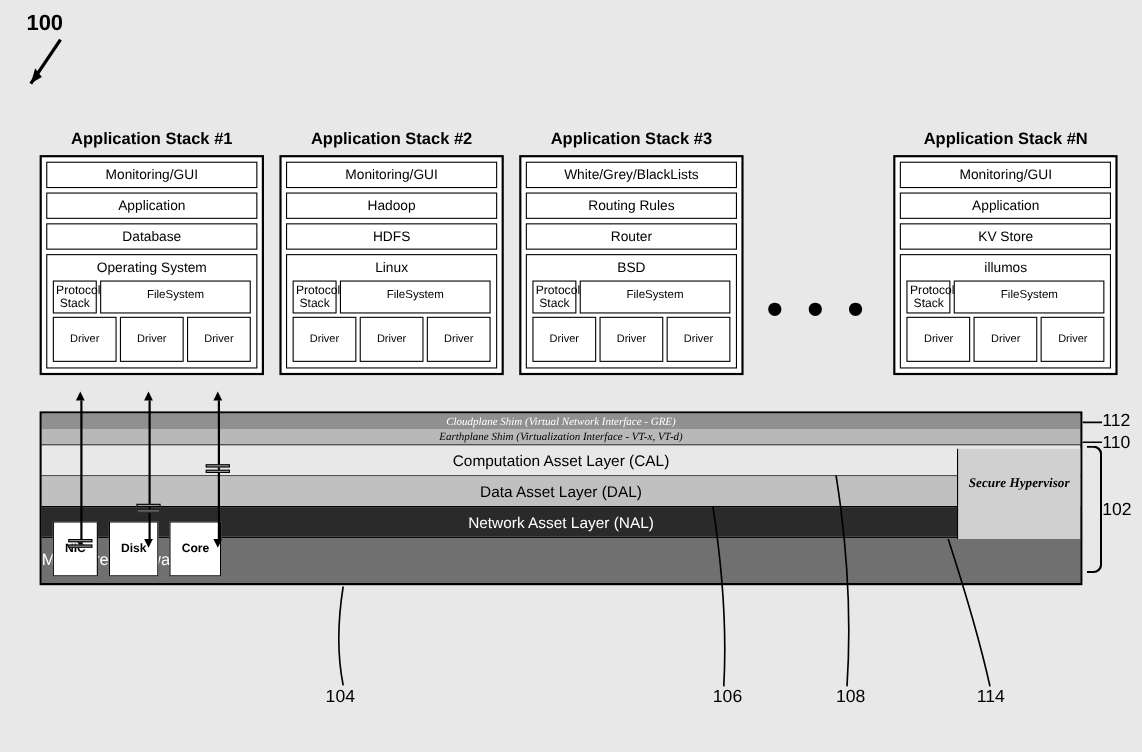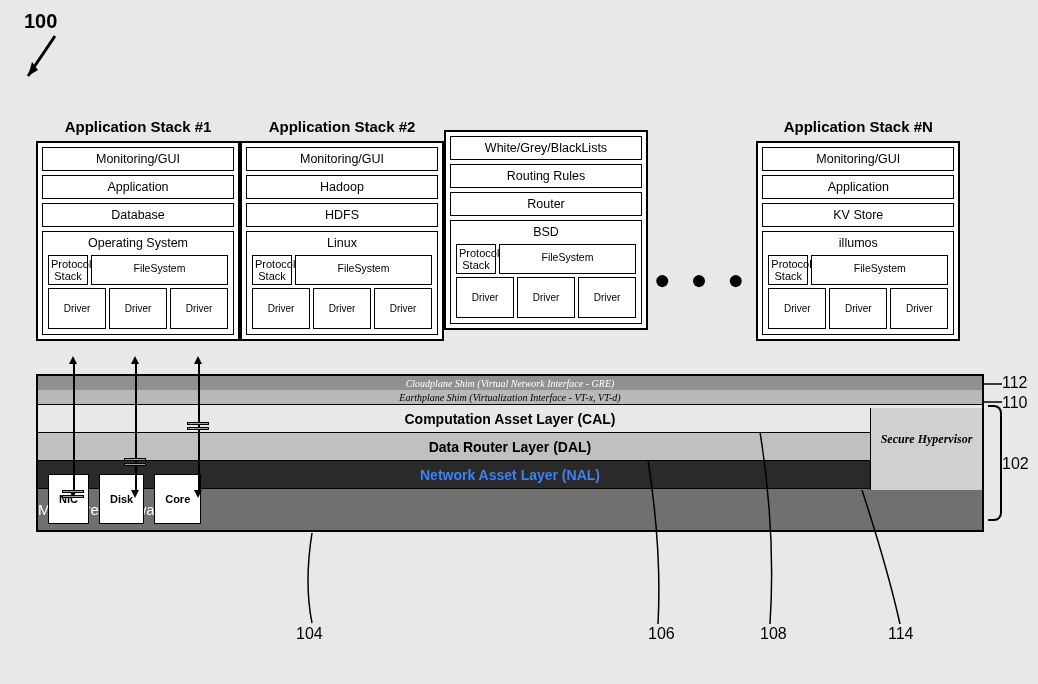--- a/index.html
+++ b/index.html
@@ -1,40 +1,40 @@
 <!DOCTYPE html>
 <html><head>
 <meta charset="utf-8">
 <style>
 *{margin:0;padding:0;box-sizing:border-box}
 body{background:#e8e8e8;font-family:Arial,Helvetting,sans-serif;width:1038px;height:684px;position:relative;overflow:hidden}
 .figure-label{position:absolute;font-size:20px;font-weight:bold}
 .arrow-pointer{position:absolute;width:60px;height:60px}
-.stacks-row{position:absolute;top:118px;left:36px;display:flex;align-items:center}
+.stacks-row{position:absolute;top:118px;left:36px;display:flex;gap:14px;align-items:flex-start}
 .stack{width:204px}
 .stack-title{font-weight:bold;font-size:15px;text-align:center;margin-bottom:6px}
 .stack-box{border:2px solid #000;background:#fff}
 .stack-layer{border:1px solid #000;margin:4px;text-align:center;font-size:12.5px;padding:4px 2px;background:#fff}
 .os-box{border:1px solid #000;margin:4px;padding:2px;background:#fff}
 .os-title{text-align:center;font-size:12.5px;padding:2px}
 .proto-fs{display:flex;gap:3px;margin:3px}
 .proto{border:1px solid #000000;width:40px;font-size:11px;text-align:center;padding:2px;line-height:1.1}
 .fs{border:1px solid #000;flex:1;font-size:10.5px;text-align:center;padding:6px 10px}
 .drivers{display:flex;gap:3px;margin:3px}
 .driver{border:1px solid #000;flex:1;font-size:10px;text-align:center;padding:14px}
 .ellipsis{font-size:28px;font-weight:bold;align-self:center;letter-spacing:6px;padding:0 6px;margin-top:100px}
 .layers{position:absolute;top:374px;left:36px;width:948px;border:2px solid #000}
 .shim{height:14px;font-size:10px;font-style:italic;text-align:center;line-height:15px;font-family:'Times New Roman',serif}
 .shim1{background:#909090;color:#fff}
 .shim2{background:#b8b8b8}
 .row-layer{display:flex;height:28px;border-top:1px solid #000}
-.row-main{flex:1;text-align:center;font-size:14px;font-weight:bold;line-height:28px}
+.row-main{flex:1;text-align:center;font-size:14px;font-weight:normal;line-height:28px}
 .cal{background:#e8e8e8}
 .dal{background:#c0c0c0}
-.nal{background:#2a2a2a;color:#3b82f6}
+.nal{background:#2a2a2a;color:#ffffff}
 .hw{background:#707070;color:#fff;height:42px;line-height:42px;font-size:15px;position:relative}
 .hyper{position:absolute;right:0;top:32px;width:112px;height:82px;background:#d0d0d0;border-left:1px solid #000;text-align:center;font-size:12px;font-style:italic;font-weight:bold;padding-top:24px;font-family:'Times New Roman',serif;line-height:1.3}
 .hw-blocks{position:absolute;left:10px;bottom:6px;display:flex;gap:10px}
 .hw-block{background:#fff;color:#000;border:1px solid #000;font-size:11px;padding:3px 10px;font-weight:bold}
 .ref-label{position:absolute;font-size:16px}
 .double-arrow{position:absolute;width:1px}
 .double-arrow::before,.double-arrow::after{content:'';position:absolute;left:-4px;border-left:4px solid transparent;border-right:4px solid transparent}
 .double-arrow::before{top:0;border-bottom:8px solid #000}
 .double-arrow::after{bottom:0;border-top:8px solid #000}
 .da-line{position:absolute;left:0;top:8px;bottom:8px;width:1.5px;background:#000}
@@ -88,20 +88,21 @@
         <div class="drivers">
           <div class="driver">Driver</div>
           <div class="driver">Driver</div>
           <div class="driver">Driver</div>
         </div>
       </div>
     </div>
   </div>
 
   <div class="stack">
+    <div class="stack-title">Application Stack #3</div>
     <div class="stack-box">
       <div class="stack-layer">White/Grey/BlackLists</div>
       <div class="stack-layer">Routing Rules</div>
       <div class="stack-layer">Router</div>
       <div class="os-box">
         <div class="os-title">BSD</div>
         <div class="proto-fs">
           <div class="proto">Protocol Stack</div>
           <div class="fs">FileSystem</div>
         </div>
@@ -138,21 +139,21 @@
   </div>
 </div>
 
 <div class="layers">
   <div class="shim shim1">Cloudplane Shim (Virtual Network Interface - GRE)</div>
   <div class="shim shim2">Earthplane Shim (Virtualization Interface - VT-x, VT-d)</div>
   <div class="row-layer">
       <div class="row-main cal">Computation Asset Layer (CAL)</div>
     </div>
   <div class="row-layer">
-      <div class="row-main dal">Data Router Layer (DAL)</div>
+      <div class="row-main dal">Data Asset Layer (DAL)</div>
     </div>
   <div class="row-layer">
       <div class="row-main nal">Network Asset Layer (NAL)</div>
     </div>
   <div class="row-layer hw">
     <span>Multicore Hardware</span>
     <div class="hw-blocks">
       <div class="hw-block">NIC</div>
       <div class="hw-block">Disk</div>
       <div class="hw-block">Core</div>

